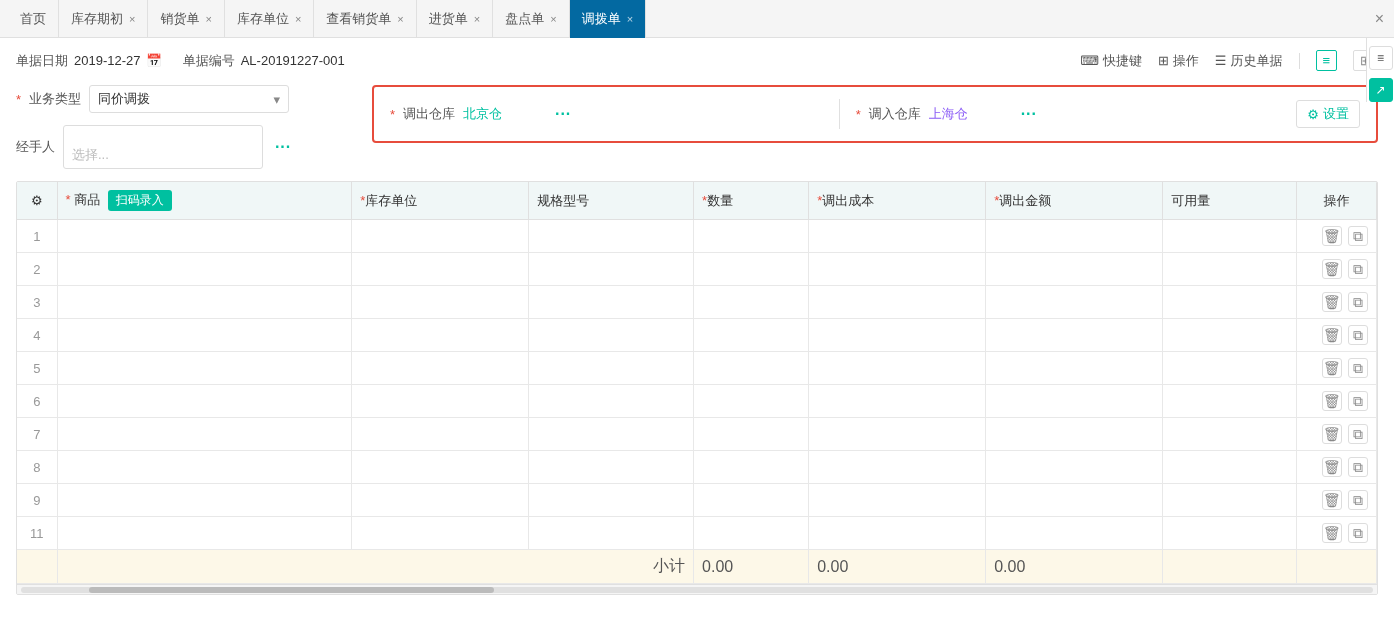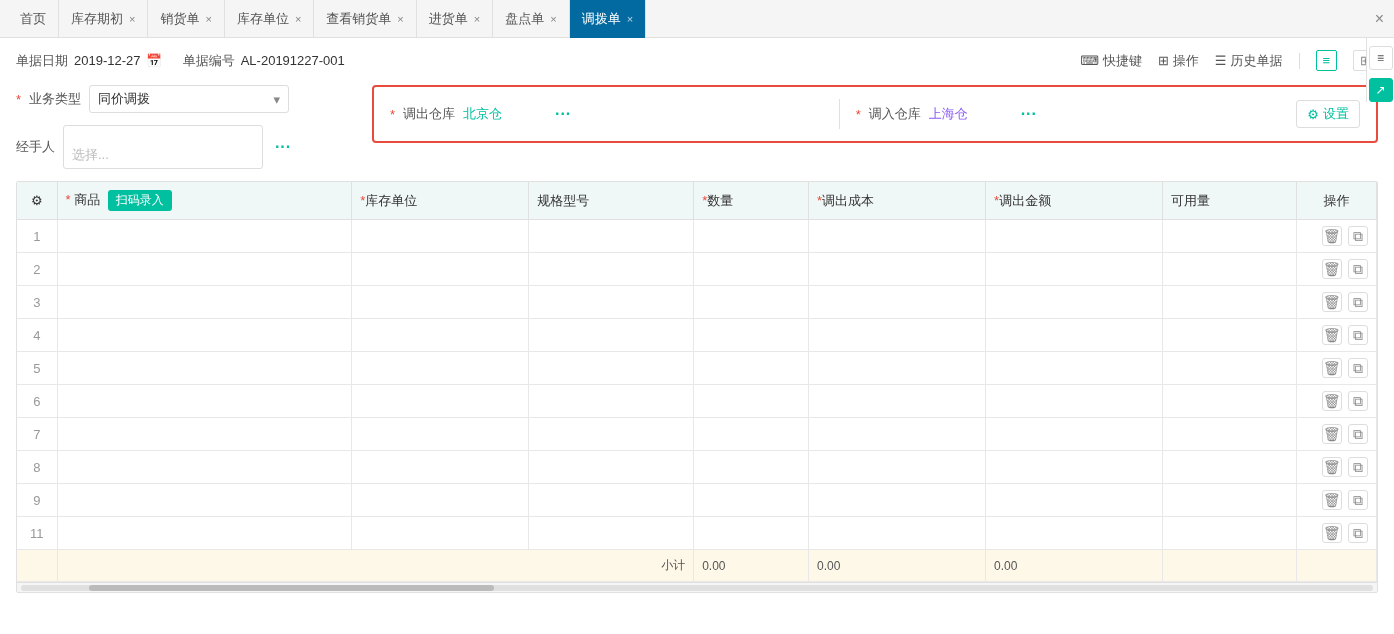--- a/index.html
+++ b/index.html
@@ -158,21 +158,21 @@
     }
     tbody td.row-num {
       text-align: center;
       color: #999;
       width: 36px;
     }
     .subtotal-row {
       background: #fdf8e8;
     }
     .subtotal-row td {
-      font-size: 12px;
+      font-size: 16px;
       color: #555;
     }
     .action-cell {
       display: flex; align-items: center; gap: 6px;
       justify-content: flex-end;
     }
     .action-icon {
       color: #888; cursor: pointer; font-size: 14px;
       width: 20px; height: 20px; display: flex; align-items: center; justify-content: center;
       border: 1px solid #ddd; border-radius: 3px;

